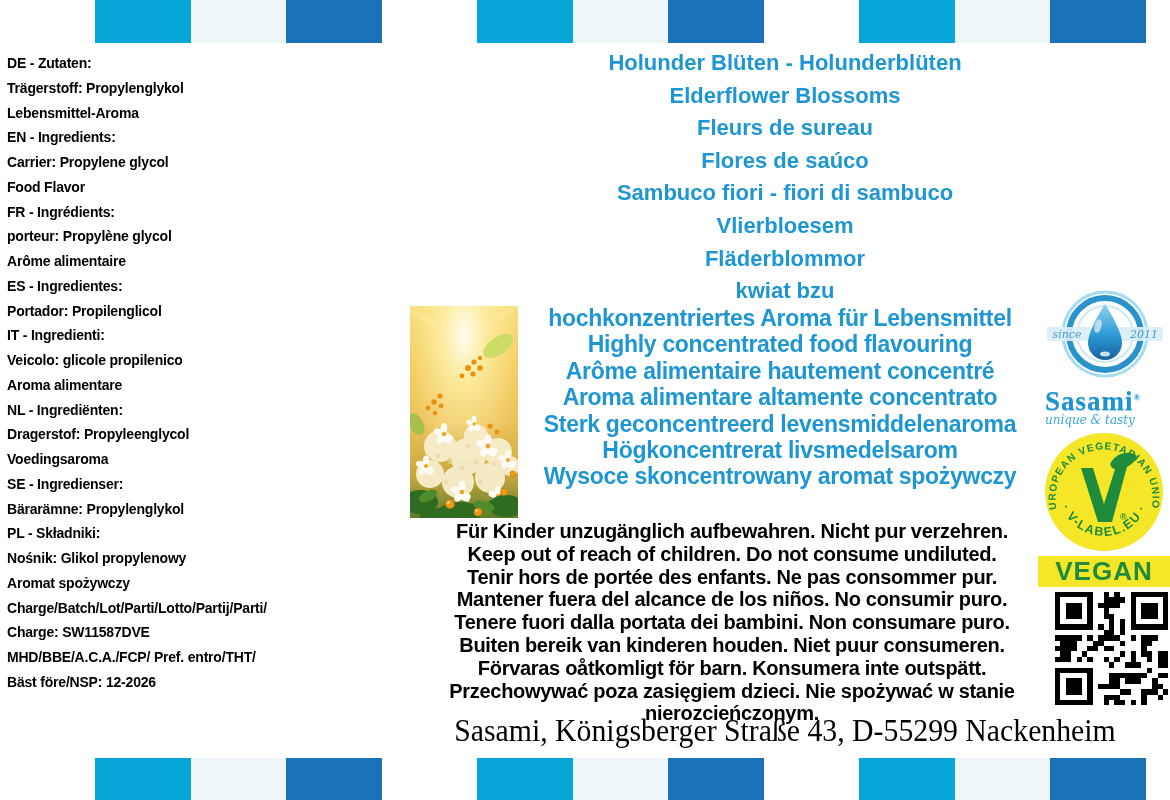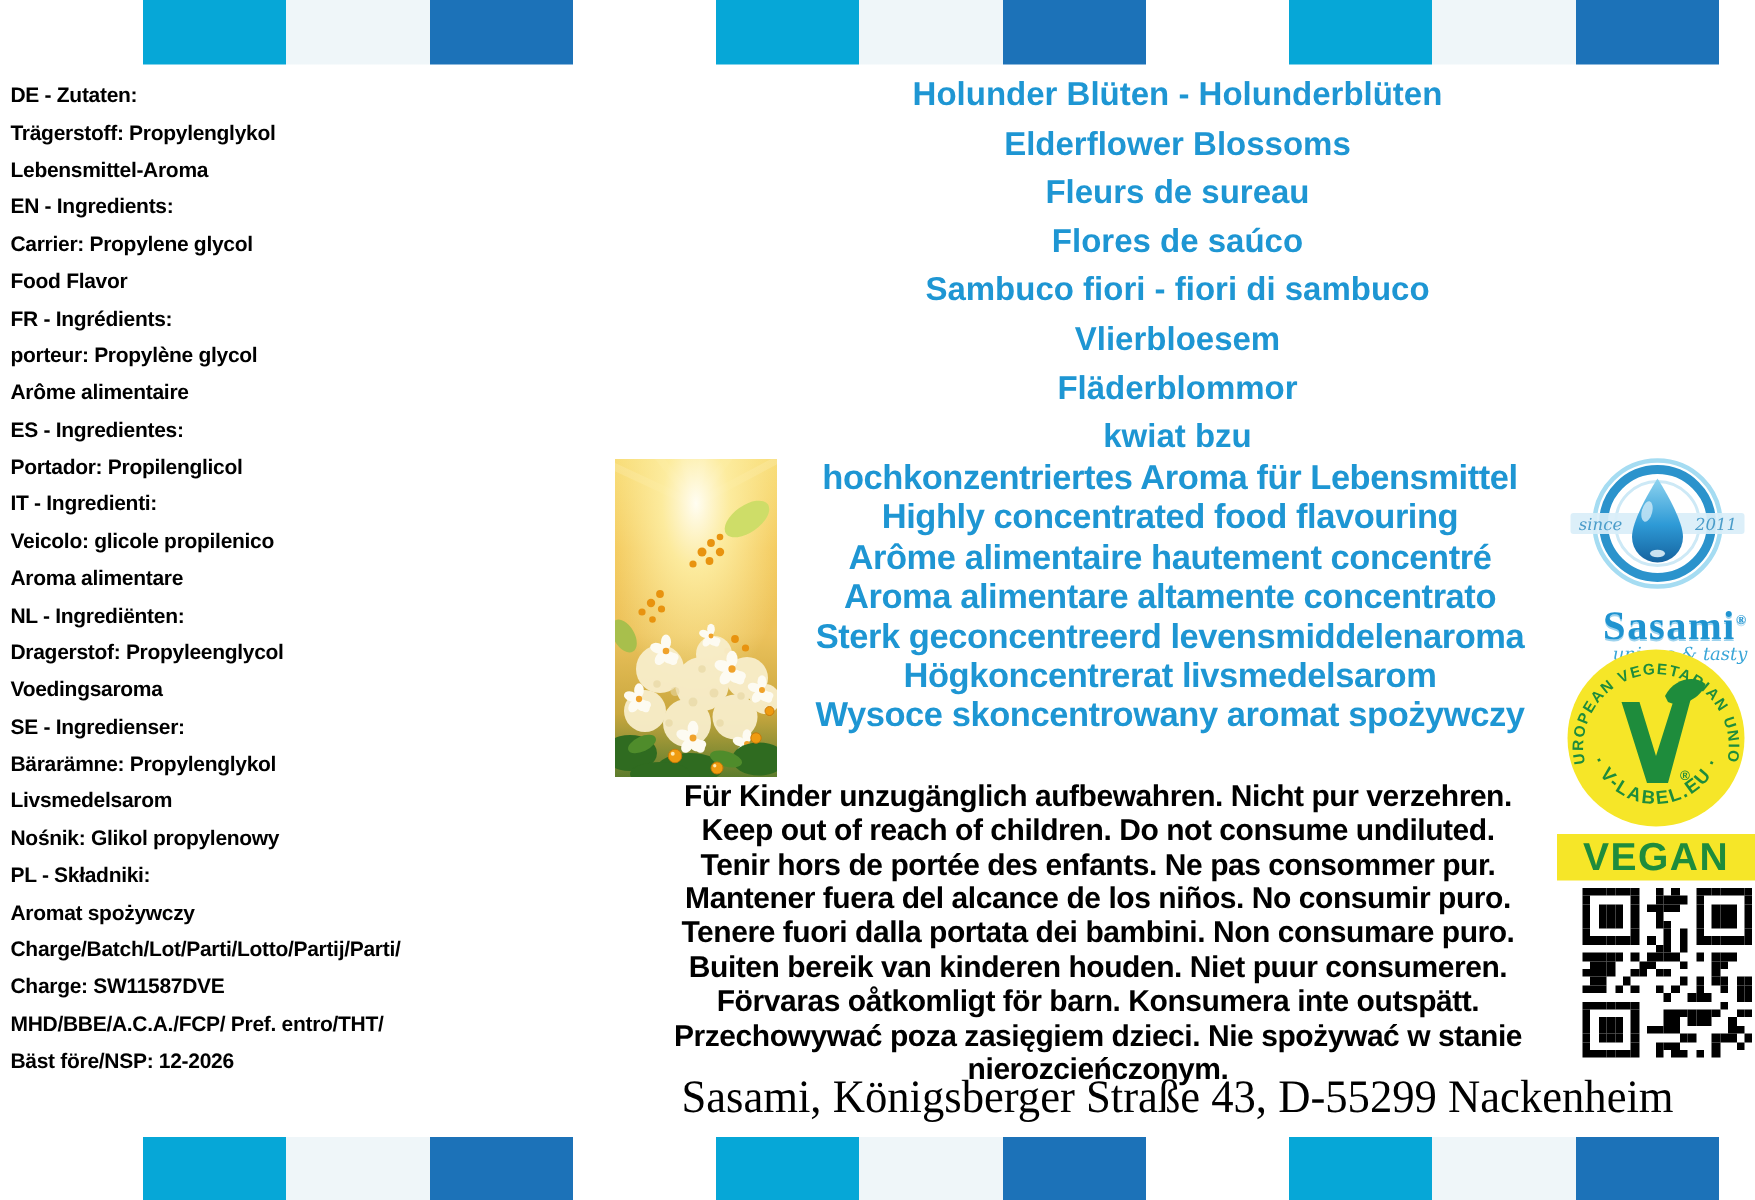--- a/index.html
+++ b/index.html
@@ -32,21 +32,21 @@
     font-size:20px;font-weight:bold;line-height:22.8px;color:#000;white-space:nowrap;letter-spacing:-0.3px;}
 
   .address{position:absolute;left:440px;top:713px;width:690px;text-align:center;
     font-family:"Liberation Serif",serif;font-size:31px;color:#000;white-space:nowrap;
     transform:scaleX(0.96);}
 
   
   .flower{position:absolute;left:410px;top:306px;width:108px;height:212px;}
 
   
-  .sasami-logo{position:absolute;left:1045px;top:303px;width:120px;height:132px;text-align:right;}
+  .sasami-logo{position:absolute;left:1045px;top:288px;width:120px;height:132px;text-align:left;}
   .sasami-wordmark{font-family:"Liberation Serif",serif;font-weight:bold;font-size:27px;color:#1f93d0;
     line-height:26px;letter-spacing:1px;text-shadow:0 1px 0 #9ed3ee;}
   .sasami-wordmark sup{font-size:9px;}
   .sasami-tagline{font-family:"DejaVu Serif",serif;font-style:italic;font-size:12px;color:#3aa6d8;
     line-height:13px;}
 
   
   .vlabel{position:absolute;left:1038px;top:430px;width:132px;height:126px;}
   .vegan-badge{position:absolute;left:1038px;top:556px;width:132px;height:31px;background:#f6e628;
     color:#1e8c3c;font-weight:bold;font-size:26px;letter-spacing:1px;text-align:center;line-height:31px;}
@@ -79,23 +79,22 @@
       <div>ES - Ingredientes:</div>
       <div>Portador: Propilenglicol</div>
       <div>IT - Ingredienti:</div>
       <div>Veicolo: glicole propilenico</div>
       <div>Aroma alimentare</div>
       <div>NL - Ingrediënten:</div>
       <div>Dragerstof: Propyleenglycol</div>
       <div>Voedingsaroma</div>
       <div>SE - Ingredienser:</div>
       <div>Bärarämne: Propylenglykol</div>
-      <div>Livsmedelsarom</div>
+      <div>PL - Składniki:</div>
       <div>Nośnik: Glikol propylenowy</div>
-      <div>PL - Składniki:</div>
       <div>Aromat spożywczy</div>
       <div>Charge/Batch/Lot/Parti/Lotto/Partij/Parti/</div>
       <div>Charge: SW11587DVE</div>
       <div>MHD/BBE/A.C.A./FCP/ Pref. entro/THT/</div>
       <div>Bäst före/NSP: 12-2026</div>
     </div>
 
   <div class="product-names">
 
   <div>Holunder Blüten - Holunderblüten</div>

